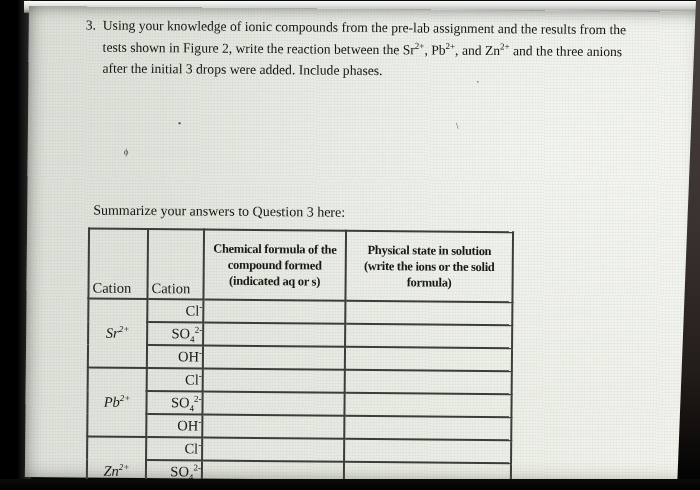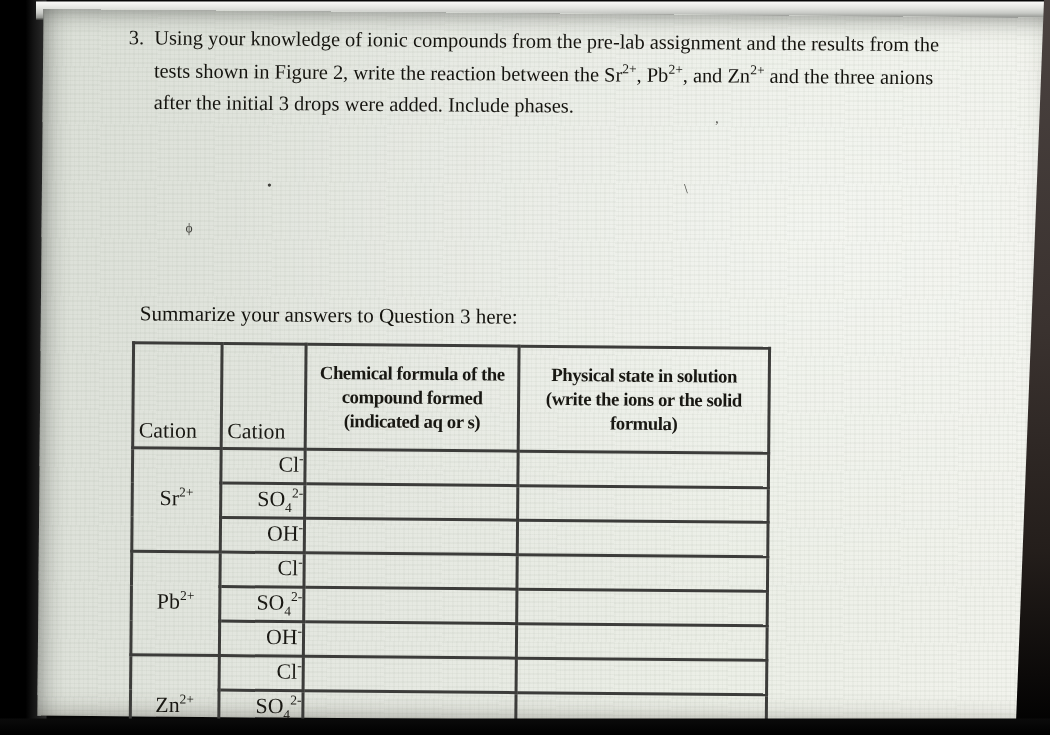--- a/index.html
+++ b/index.html
@@ -77,21 +77,21 @@
     font-weight: normal; font-size: 14.5px;
     text-align: left; vertical-align: bottom;
     padding: 15px 0 1px 3px;
   }
   .th-big {
     font-weight: bold; font-size: 12.5px; line-height: 16px; letter-spacing: -0.3px;
     text-align: center; vertical-align: middle;
     white-space: pre-line; padding: 0; overflow: hidden;
   }
   .summary-table td { height: 21px; padding: 0; }
-  td.cation-cell { text-align: center; font-size: 14.5px; }
+  td.cation-cell { text-align: center; font-size: 14.5px; font-style: italic; }
   td.anion-cell  { text-align: right; padding-left: 3px; font-size: 14.5px; }
   td.answer-cell { background: transparent; }
   sup { font-size: 9px; line-height: 0; }
   sub { font-size: 9px; line-height: 0; }
 
   
   .speck {
     position: absolute; font-size: 9px; line-height: 9px; color: #3f3f3a;
   }
 </style>

